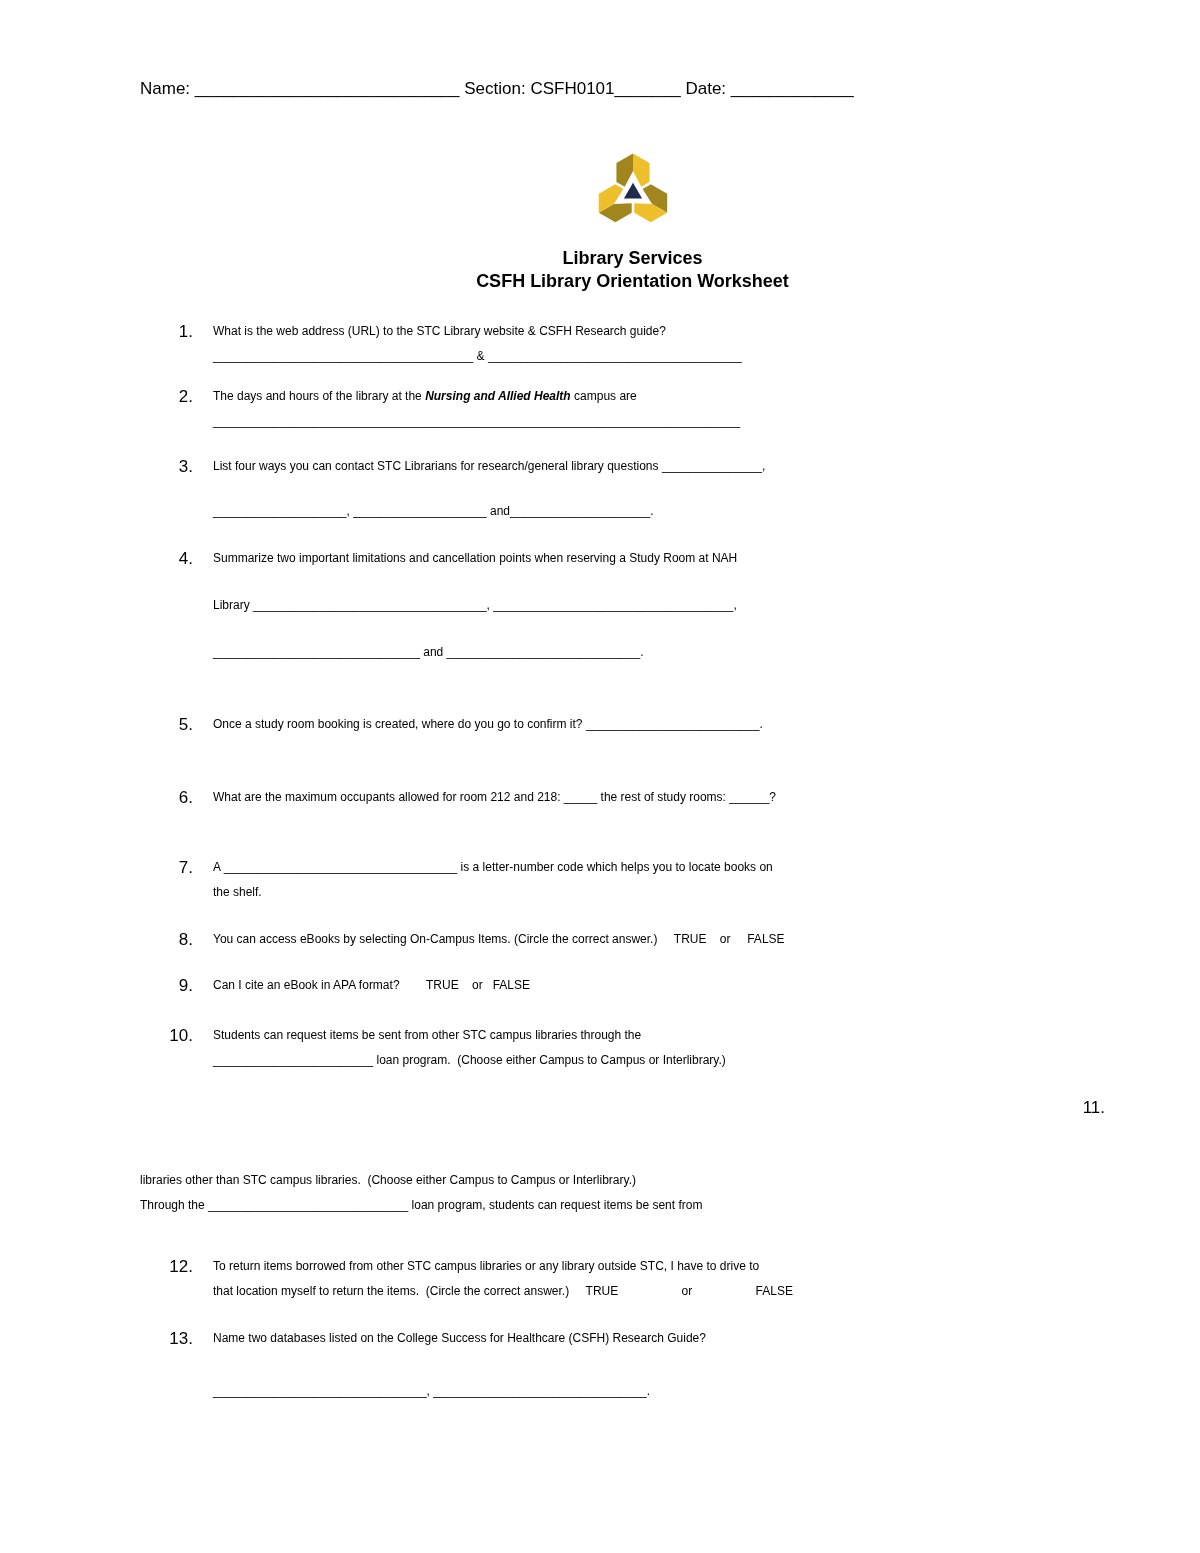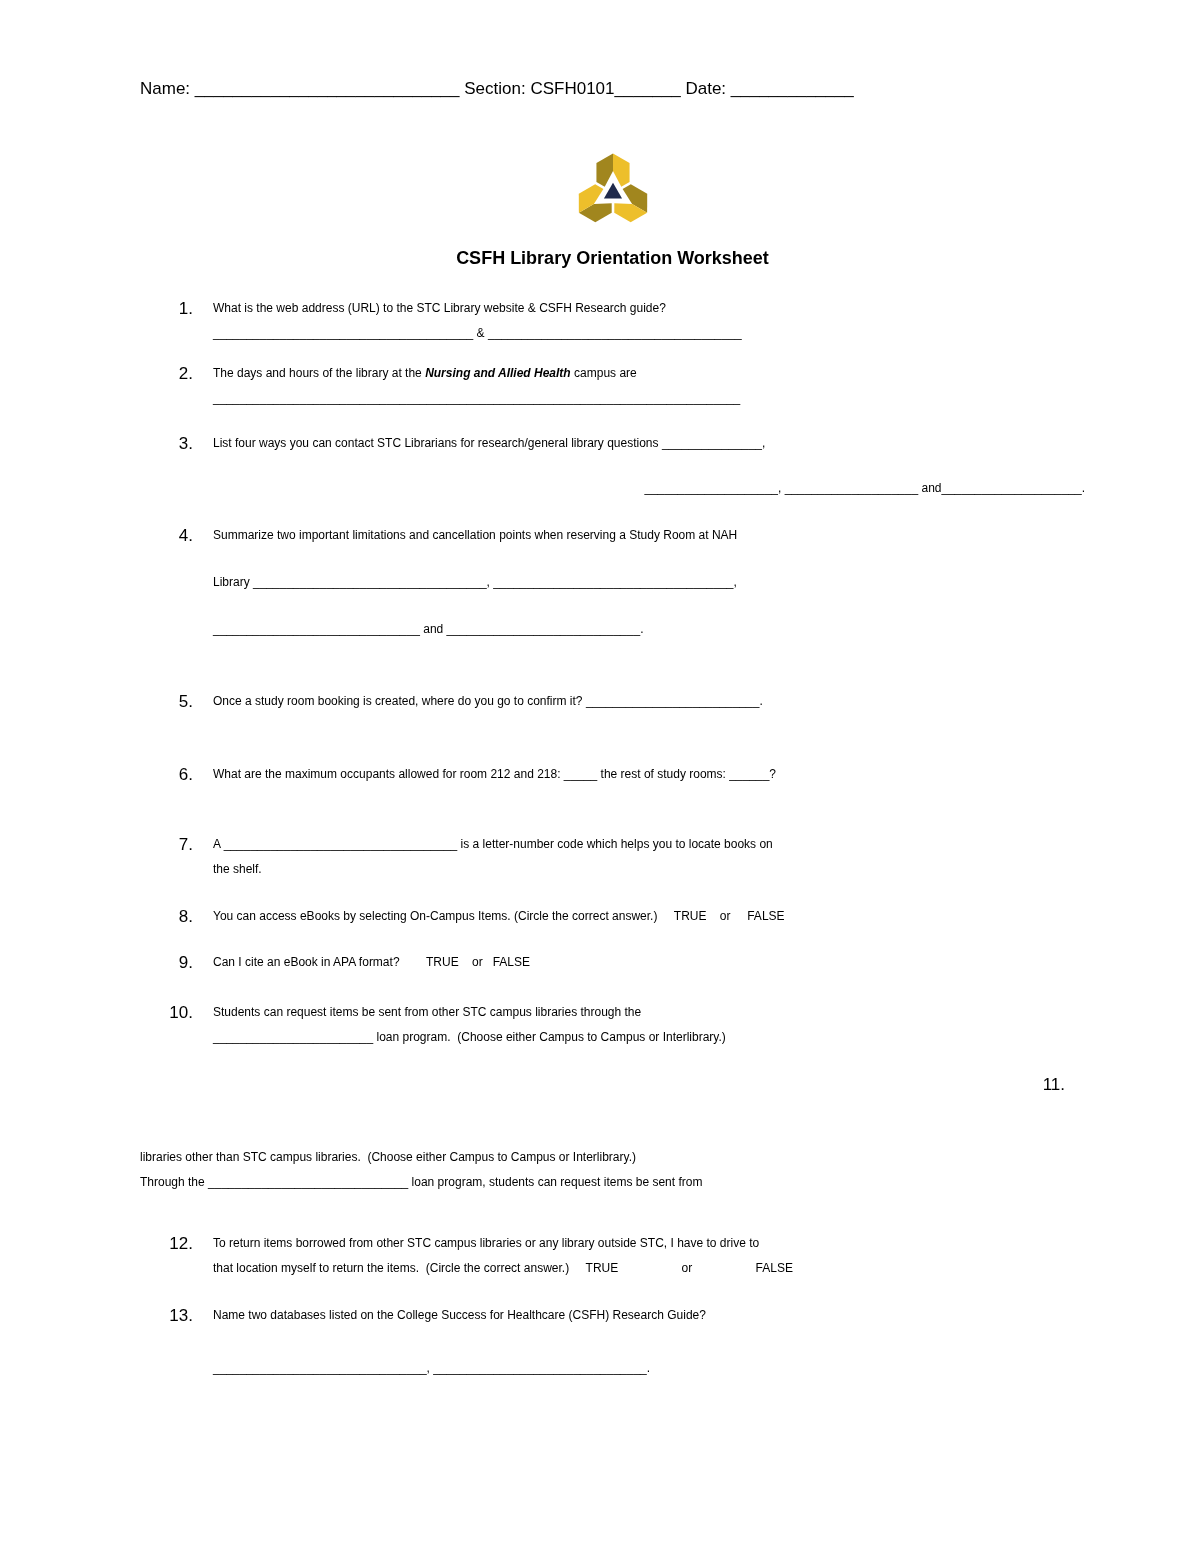--- a/index.html
+++ b/index.html
@@ -1,17 +1,17 @@
 <!DOCTYPE html>
 <html style="--gold-dark: #A1861E; --gold-light: #EDBF2B; --navy: #1F2A4C;"><head>
 <meta charset="utf-8">
 <style>
   html,body { margin:0; padding:0; background:#ffffff; }
   body { width:1200px; height:1553px; font-family:"Liberation Sans", sans-serif; color:#000; overflow:hidden; }
-  .page { position:relative; width:1200px; height:1553px; box-sizing:border-box; padding:78px 115px 0 140px; }
+  .page { position:relative; width:1200px; height:1553px; box-sizing:border-box; padding:78px 75px 0 140px; }
 
   .hdr { font-size:17px; white-space:nowrap; line-height:22px; }
 
   .logo-wrap { text-align:center; margin-top:52px; }
   .emblem { width:84px; height:82px; display:block; margin:0 auto; }
   .logo-text { margin-top:5px; font-size:15px; font-weight:bold; letter-spacing:2.5px;
                color:var(--navy,#1F2A4C); line-height:19px; }
   .title { text-align:center; font-weight:bold; font-size:18px; line-height:23px; margin-top:13px; }
 
   .questions { margin-top:26px; }
@@ -19,21 +19,21 @@
   .q-num { flex:0 0 73px; box-sizing:border-box; padding-right:20px; text-align:right; font-size:17px; line-height:25px; }
   .q-body { flex:1 1 auto; font-size:12px; }
   .q-line { line-height:25px; white-space:nowrap; }
   .q-line.spaced { }
   .bi { font-weight:bold; font-style:italic; }
   .bl { letter-spacing:0; }
 
   
   .qn2  { margin-top:15px; }
   .qn3  { margin-top:20px; }
-  .qn3 .q-line.spaced { margin-top:20px;text-align:right; }
+  .qn3 .q-line.spaced { margin-top:20px; }
   .qn4  { margin-top:22px; }
   .qn4 .q-line.spaced { margin-top:22px; }
   .qn5  { margin-top:47px; }
   .qn6  { margin-top:48px; }
   .qn7  { margin-top:45px; }
   .qn8  { margin-top:22px; }
   .qn9  { margin-top:21px; }
   .qn10 { margin-top:25px; }
   .qn11 { margin-top:22px;flex-direction:column; }
   .qn12 { margin-top:36px; }
@@ -61,20 +61,21 @@
       </g>
       <g transform="rotate(240) translate(0,-26)">
         <polygon points="0,-24 -21,-12 -21,12 -10.5,18 0,-2" style="fill:var(--gold-dark,#A1861E)"></polygon>
         <polygon points="0,-24 21,-12 21,12 10.5,18 0,-2" style="fill:var(--gold-light,#EDBF2B)"></polygon>
       </g>
       <polygon points="0,-13 11.5,7 -11.5,7" style="fill:var(--navy,#1F2A4C)"></polygon>
     </svg>
   </div>
 
   <div class="title">
+    <div>Library Services</div>
     <div>CSFH Library Orientation Worksheet</div>
   </div>
 
   <div class="questions">
       <div class="q qn1">
         <div class="q-num">1.</div>
         <div class="q-body">
           <div class="q-line"><span class="tx">What is the web address (URL) to the STC Library website &amp; CSFH Research guide?</span></div>
           <div class="q-line spaced"><span class="bl">_______________________________________</span><span class="tx"> &amp; </span><span class="bl">______________________________________</span></div>
         </div>

